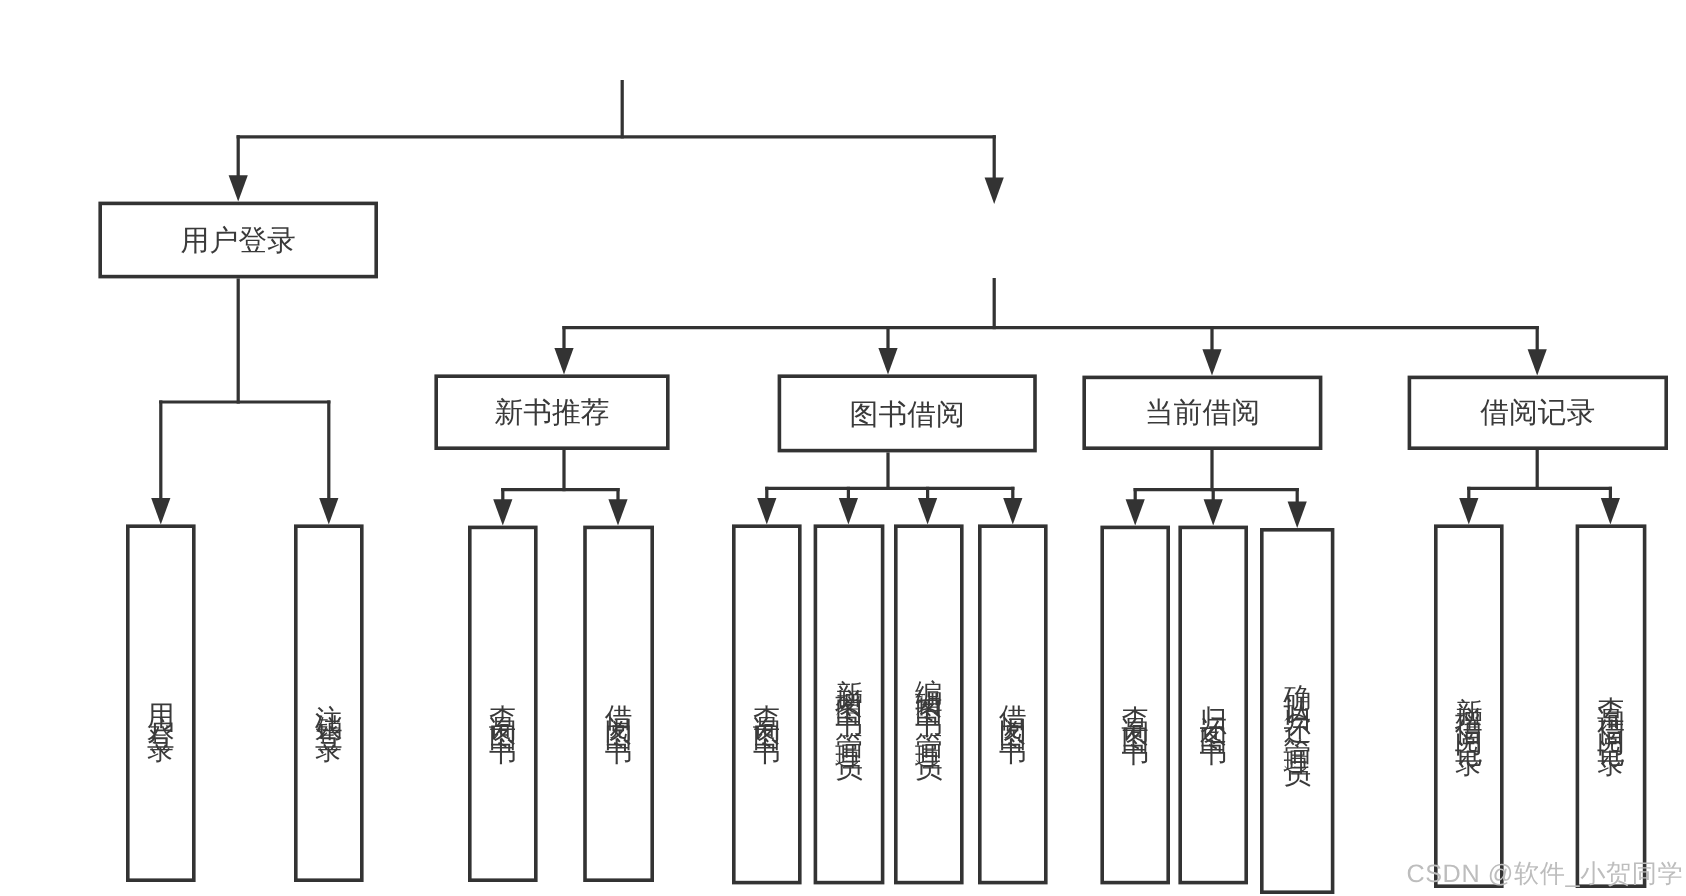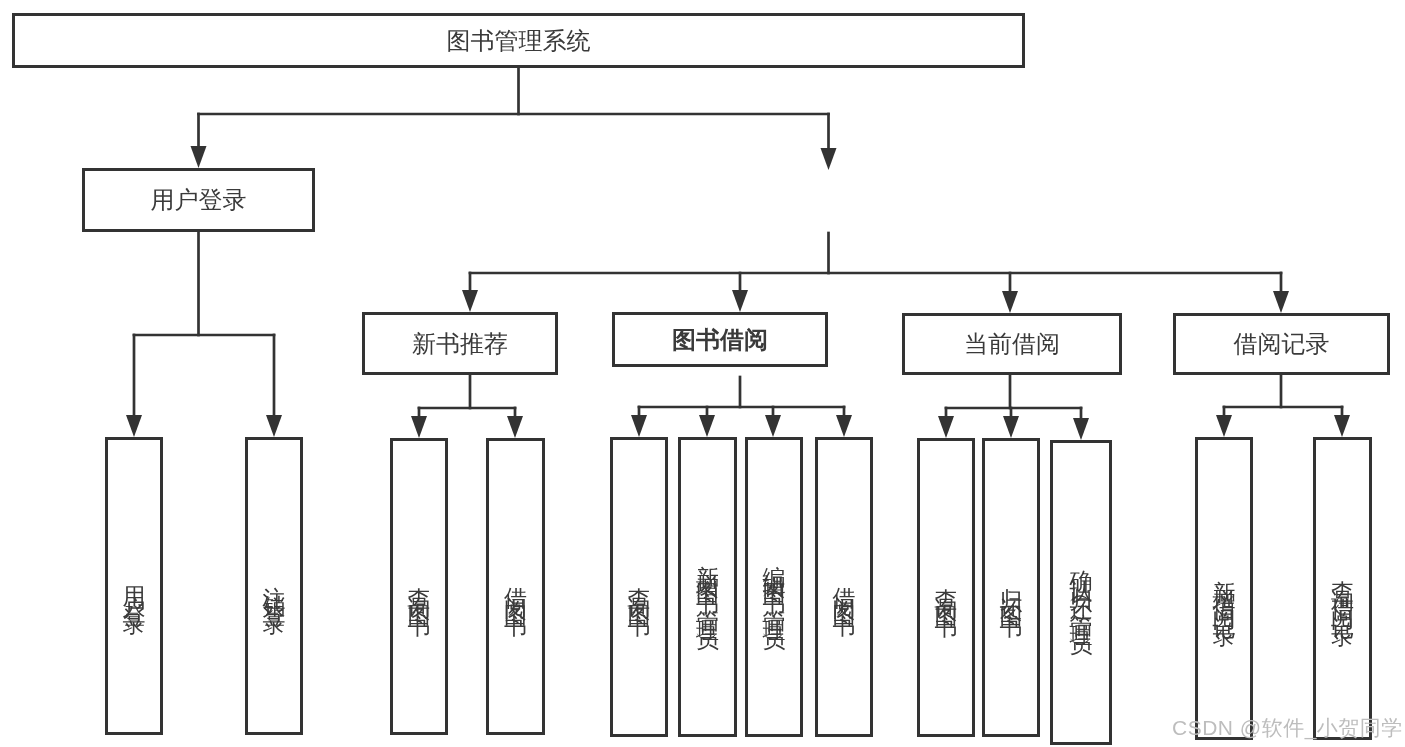--- a/index.html
+++ b/index.html
@@ -89,35 +89,32 @@
       <path d="M773 437 l-8 -22 h16 z"></path>
       <path d="M844 437 l-8 -22 h16 z"></path>
       <path d="M946 438 l-8 -22 h16 z"></path>
       <path d="M1011 438 l-8 -22 h16 z"></path>
       <path d="M1081 440 l-8 -22 h16 z"></path>
       <path d="M1224 437 l-8 -22 h16 z"></path>
       <path d="M1342 437 l-8 -22 h16 z"></path>
     </g>
   </svg>
 
-  <div class="hbox" style="left:12px;top:13px;width:1013px;height:55px;">
-    <span>图书管理系统</span>
-  </div>
 
   <div class="hbox" style="left:82px;top:168px;width:233px;height:64px;">
     <span>用户登录</span>
   </div>
 
   <div class="hbox" style="left:362px;top:312px;width:196px;height:63px;">
     <span>新书推荐</span>
   </div>
-  <div class="hbox" style="left:612px;top:312px;width:216px;height:55px;font-weight:bold;">
+  <div class="hbox" style="left:648px;top:312px;width:216px;height:65px;">
     <span>图书借阅</span>
   </div>
-  <div class="hbox" style="left:902px;top:313px;width:220px;height:62px;">
+  <div class="hbox" style="left:902px;top:313px;width:200px;height:62px;">
     <span>当前借阅</span>
   </div>
   <div class="hbox" style="left:1173px;top:313px;width:217px;height:62px;">
     <span>借阅记录</span>
   </div>
 
   <div class="vbox" style="left:105px;top:437px;width:58px;height:298px;">
     <span class="vtext">用户登录</span>
   </div>
   <div class="vbox" style="left:245px;top:437px;width:58px;height:298px;">

